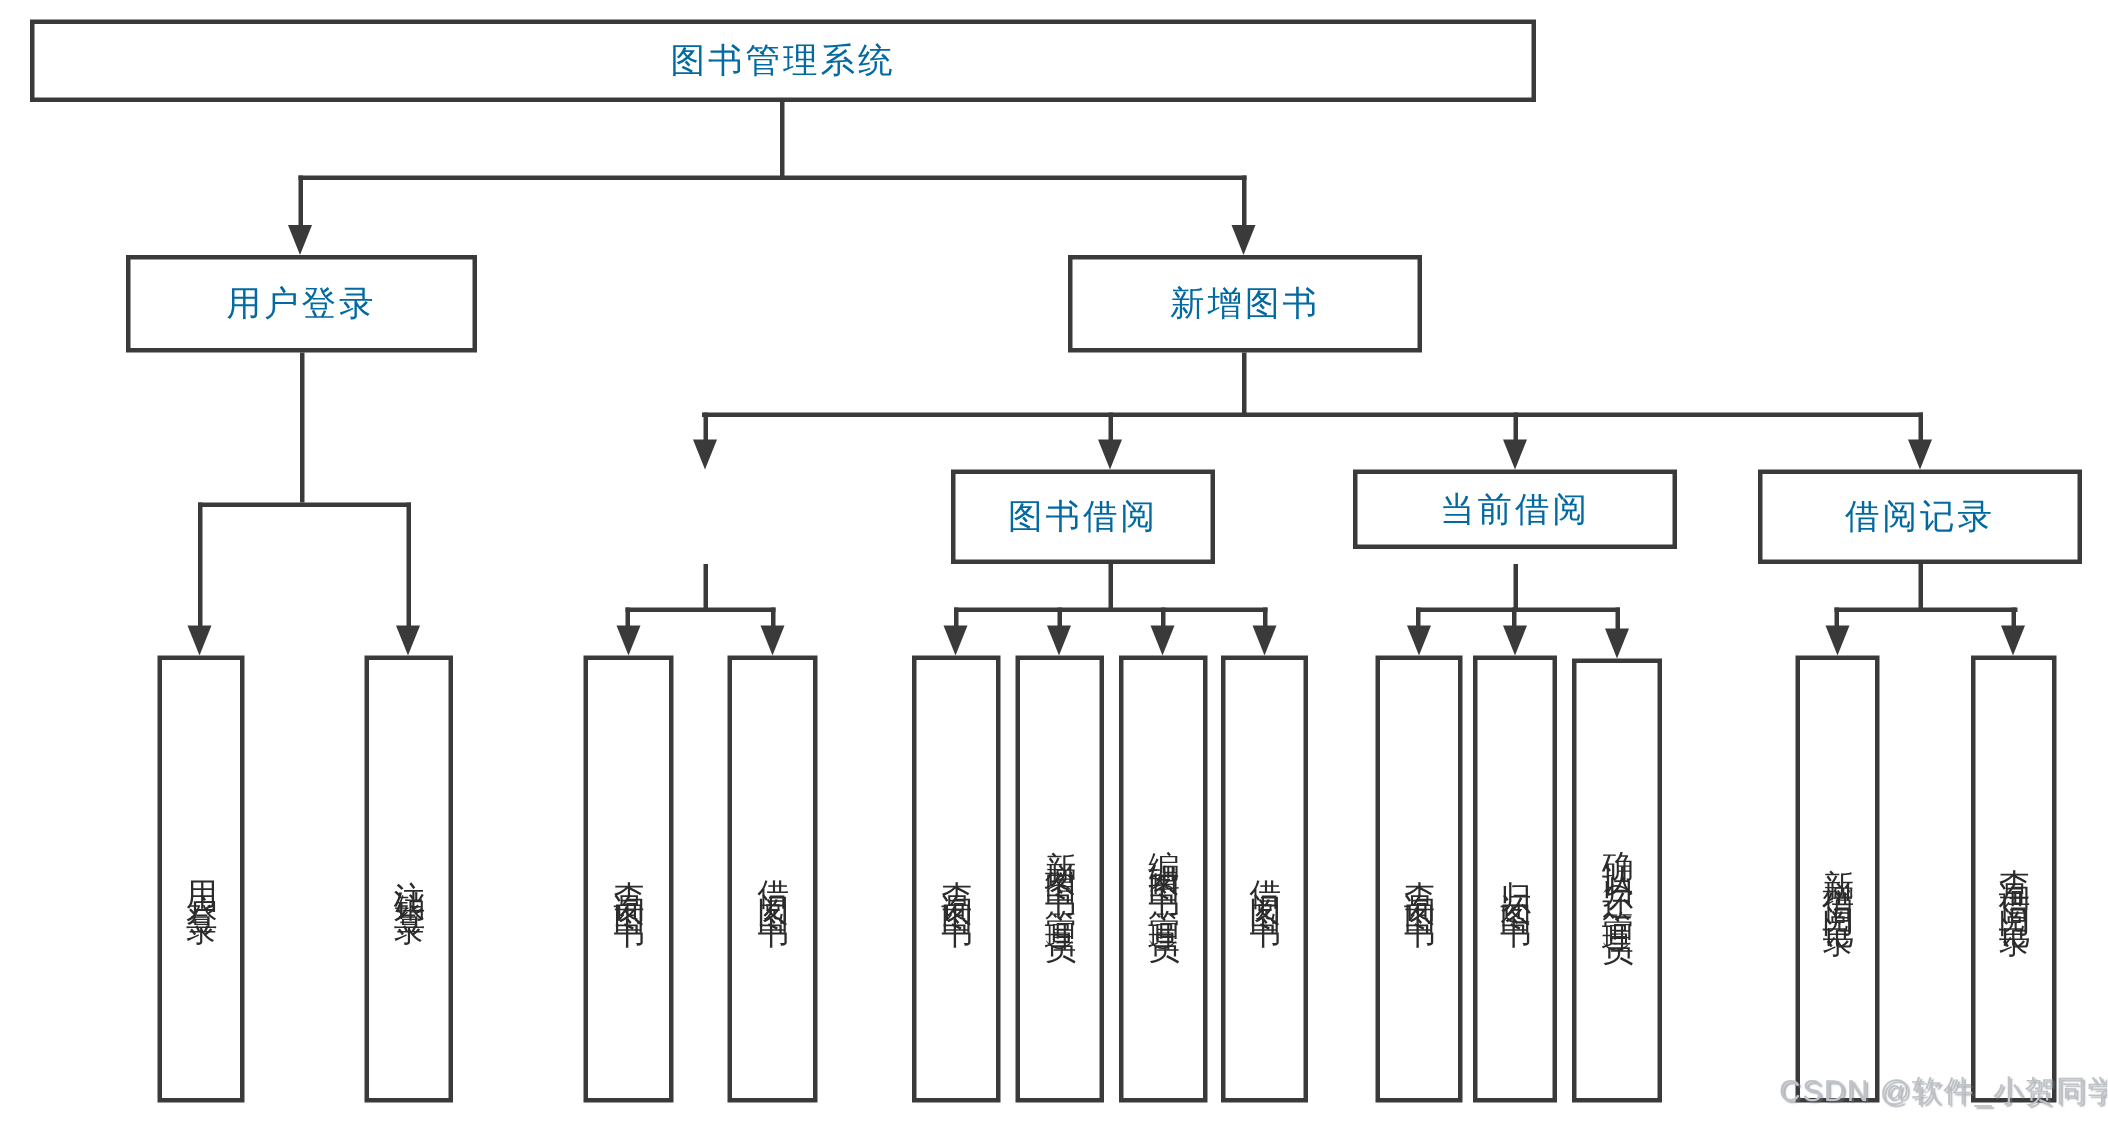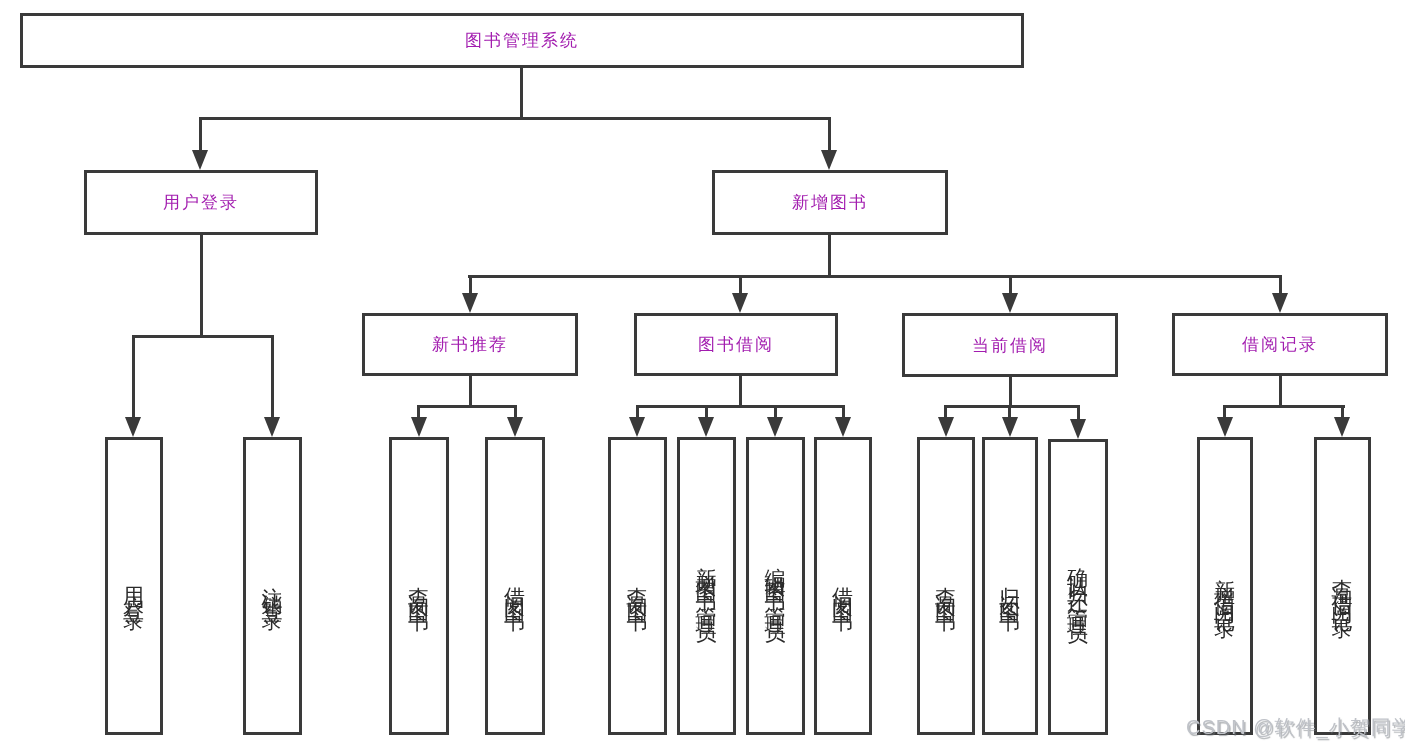--- a/index.html
+++ b/index.html
@@ -5,21 +5,21 @@
   html,body{margin:0;padding:0;background:#ffffff;}
   #canvas{
     position:relative;width:1405px;height:747px;background:#ffffff;overflow:hidden;
     font-family:"Liberation Sans","DejaVu Sans",sans-serif;
   }
   .box{
     position:absolute;box-sizing:border-box;background:#ffffff;
     border:3px solid #3a3a3a;display:flex;align-items:center;justify-content:center;
   }
   .hlabel{
-    font-size:17px;letter-spacing:2px;color:#a21caf;white-space:nowrap;line-height:1;
+    font-size:23px;letter-spacing:2px;color:#0369a1;white-space:nowrap;line-height:1;
   }
   .leaf span{
     writing-mode:vertical-lr;text-orientation:mixed;
     font-size:21px;letter-spacing:8px;color:#2b2b2b;line-height:1;white-space:nowrap;
   }
   .vline{position:absolute;width:3px;background:#3a3a3a;}
   .hline{position:absolute;height:3px;background:#3a3a3a;}
   .arrow{
     position:absolute;width:0;height:0;
     border-left:8px solid transparent;border-right:8px solid transparent;
@@ -40,29 +40,26 @@
   </div>
 
   <div class="box" style="left:84px;top:170px;width:234px;height:65px;">
     <span class="hlabel">用户登录</span>
   </div>
 
   <div class="box" style="left:712px;top:170px;width:236px;height:65px;">
     <span class="hlabel">新增图书</span>
   </div>
 
-  <div class="box" style="left:362px;top:313px;width:216px;height:63px;">
-    <span class="hlabel">新书推荐</span>
-  </div>
 
-  <div class="box" style="left:634px;top:313px;width:204px;height:63px;">
+  <div class="box" style="left:634px;top:313px;width:176px;height:63px;">
     <span class="hlabel">图书借阅</span>
   </div>
 
-  <div class="box" style="left:902px;top:313px;width:216px;height:64px;">
+  <div class="box" style="left:902px;top:313px;width:216px;height:53px;">
     <span class="hlabel">当前借阅</span>
   </div>
 
   <div class="box" style="left:1172px;top:313px;width:216px;height:63px;">
     <span class="hlabel">借阅记录</span>
   </div>
 
   <div class="box leaf" style="left:105px;top:437px;width:58px;height:298px;">
     <span>用户登录</span>
   </div>

